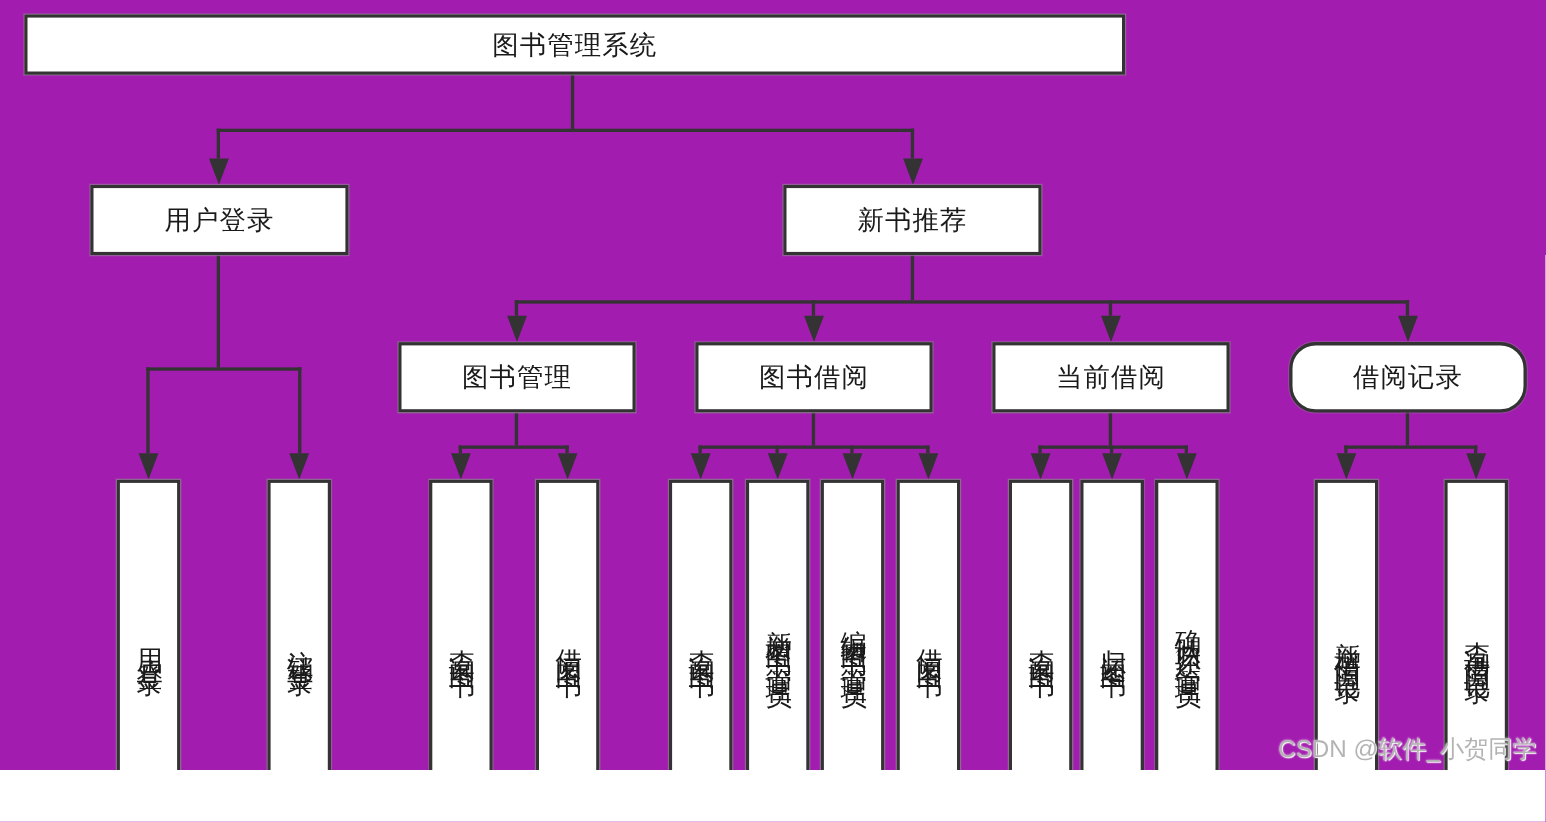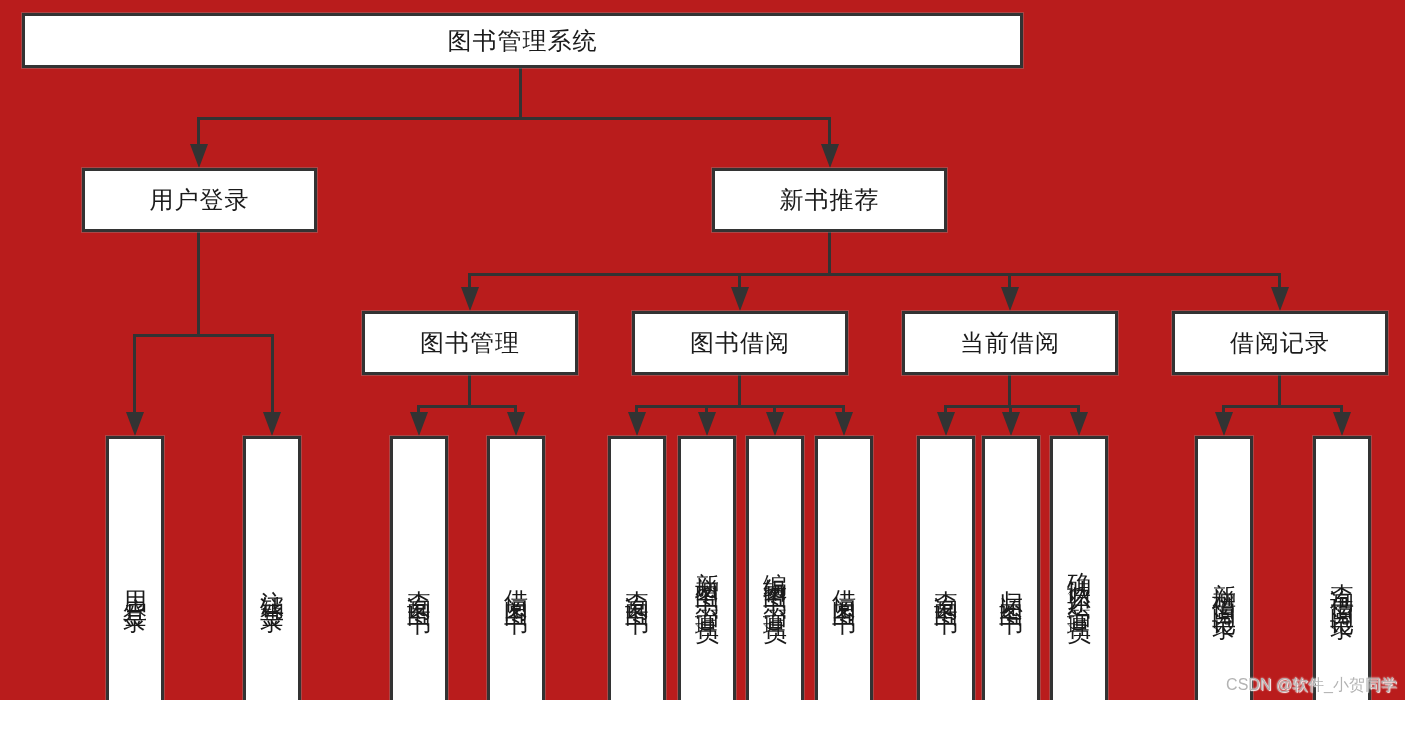--- a/index.html
+++ b/index.html
@@ -5,21 +5,21 @@
   html, body {
     margin: 0;
     padding: 0;
     background: #ffffff;
     font-family: "Liberation Sans", "DejaVu Sans", sans-serif;
   }
   .stage {
     position: relative;
     width: 1405px;
     height: 700px;
-    background: #b91c1c;
+    background: #a21caf;
     overflow: hidden;
   }
   
   .box {
     position: absolute;
     box-sizing: border-box;
     border: 3px solid #333333;
     background: #ffffff;
     display: flex;
     align-items: center;
@@ -48,21 +48,21 @@
     width: 0; height: 0;
     border-left: 9px solid transparent;
     border-right: 9px solid transparent;
     border-top: 24px solid #333333;
     z-index: 1;
   }
   .watermark {
     position: absolute;
     right: 8px;
     bottom: 4px;
-    font-size: 16px;
+    font-size: 22px;
     color: #b3b3b3;
     text-shadow: 0 0 2px #ffffff, 1px 1px 1px #ffffff;
     z-index: 5;
     white-space: nowrap;
   }
 </style>
 </head>
 <body>
 
 <div class="stage">
@@ -106,21 +106,21 @@
 
   <div class="box" style="left:362px; top:311px; width:216px; height:64px;">
     <span class="lbl">图书管理</span>
   </div>
   <div class="box" style="left:632px; top:311px; width:216px; height:64px;">
     <span class="lbl">图书借阅</span>
   </div>
   <div class="box" style="left:902px; top:311px; width:216px; height:64px;font-family:Liberation Serif, serif;">
     <span class="lbl">当前借阅</span>
   </div>
-  <div class="box" style="left:1172px; top:311px; width:216px; height:64px;">
+  <div class="box" style="left:1172px; top:311px; width:216px; height:64px;border-radius:24px;">
     <span class="lbl">借阅记录</span>
   </div>
 
   <div class="vl" style="left:468px; top:375px; height:30px;"></div>
   <div class="hl" style="left:417px; top:405px; width:100px;"></div>
   <div class="vl" style="left:417px; top:405px; height:7px;"></div>
   <div class="ah" style="left:410px; top:412px;"></div>
   <div class="vl" style="left:514px; top:405px; height:7px;"></div>
   <div class="ah" style="left:507px; top:412px;"></div>
 

